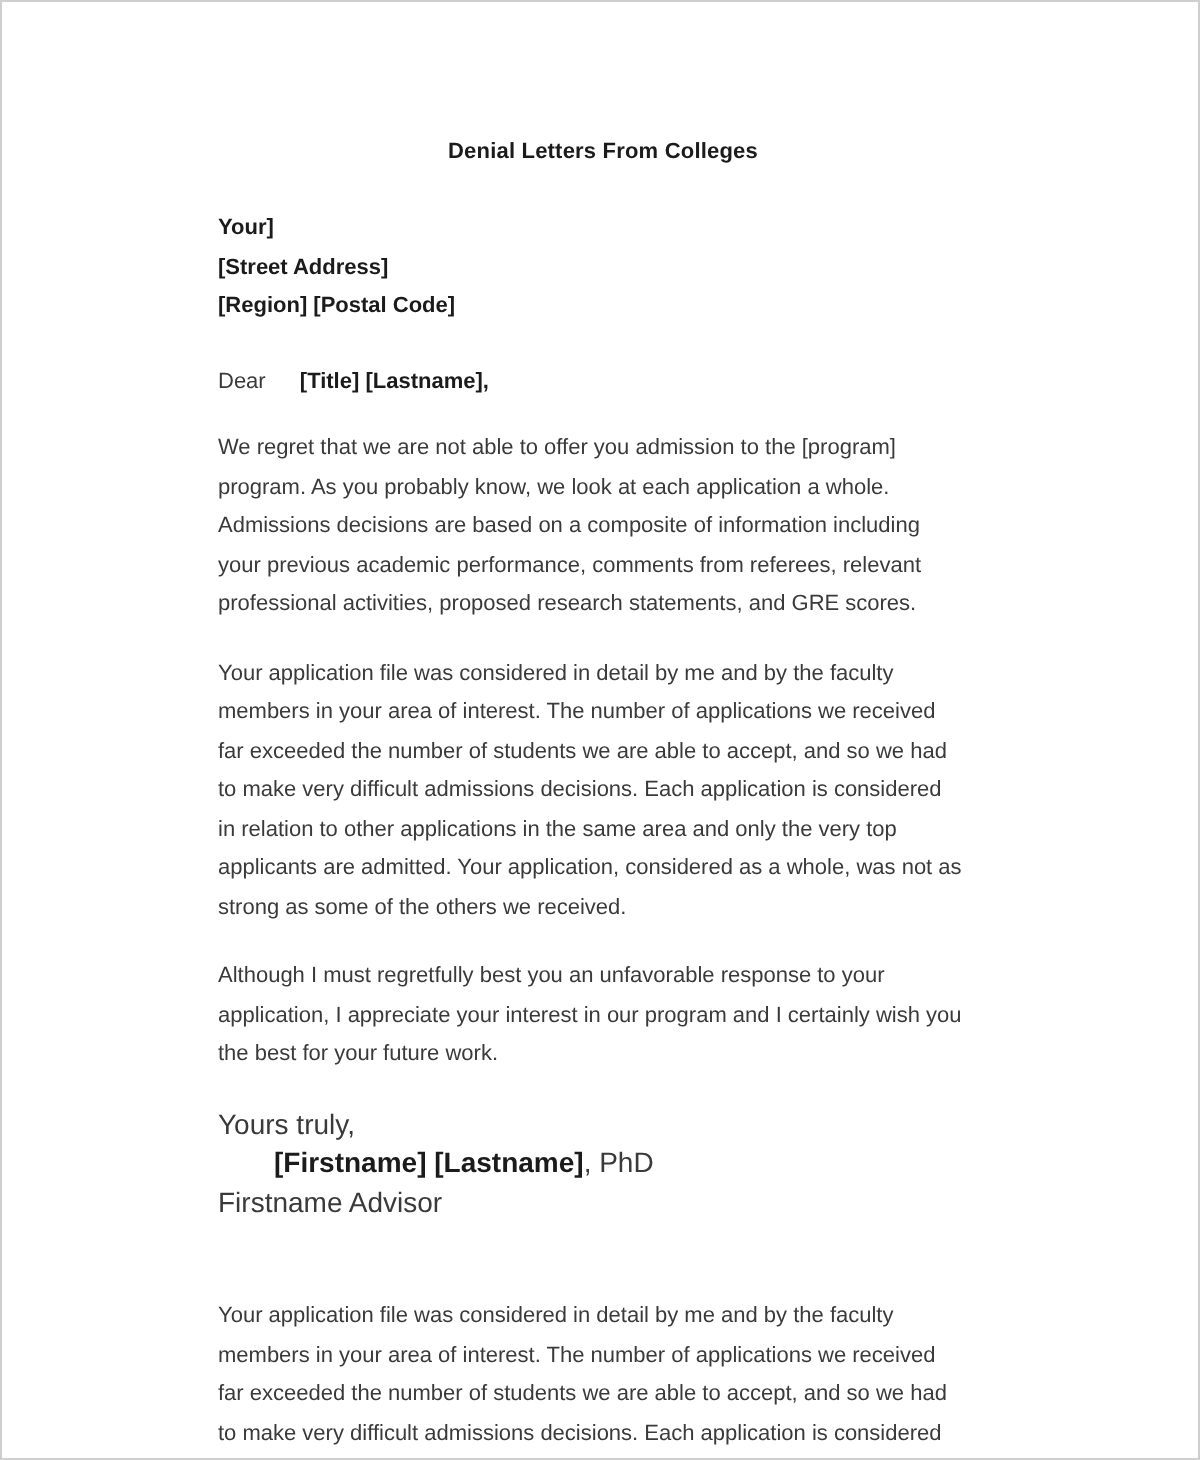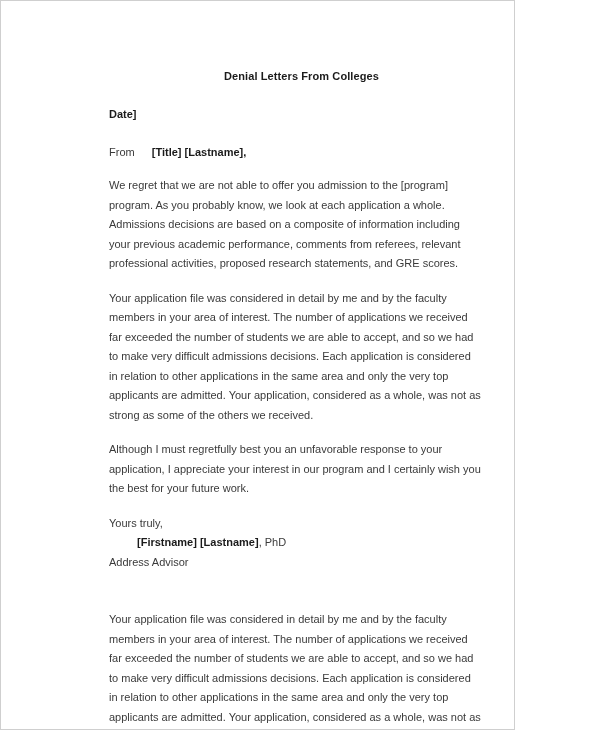--- a/index.html
+++ b/index.html
@@ -3,21 +3,21 @@
 <meta charset="utf-8">
 <style>
   html, body {
     margin: 0;
     padding: 0;
     background: #ffffff;
   }
 
   .page {
     position: relative;
-    width: 515px;
+    width: 600px;
     height: 730px;
     box-sizing: border-box;
     background: #ffffff;
     border: 1px solid #cfcfcf;
     overflow: hidden;
     font-family: "Liberation Sans", sans-serif;
   }
 
   .doc-body {
     position: absolute;
@@ -67,21 +67,21 @@
     line-height: 19.5px;
     margin: 0 12px 15px 0;
     text-align: left;
   }
 
   .sig-block {
     margin: 0;
   }
 
   .sig-line {
-    font-size: 11px;
+    font-size: 14px;
     color: #3a3a3a;
     line-height: 19.5px;
   }
 
   .sig-line .b {
     font-weight: bold;
     color: #1b1b1b;
     padding-left: 28px;
   }
 
@@ -91,35 +91,37 @@
 </style>
 </head>
 <body>
 
 <div class="page">
   <div class="doc-body">
 
     <div class="letter-title">Denial Letters From Colleges</div>
 
     <div class="addr-block">
-      <div class="addr-line">Date]</div>
+      <div class="addr-line">Your]</div>
+      <div class="addr-line">[Street Address]</div>
+      <div class="addr-line">[Region] [Postal Code]</div>
     </div>
 
-    <div class="salutation"><span>From </span><span class="b">[Title] [Lastname],</span></div>
+    <div class="salutation"><span>Dear </span><span class="b">[Title] [Lastname],</span></div>
 
     <div class="para">We regret that we are not able to offer you admission to the [program] program. As you probably know, we look at each application a whole. Admissions decisions are based on a composite of information including your previous academic performance, comments from referees, relevant professional activities, proposed research statements, and GRE scores.</div>
 
     <div class="para">Your application file was considered in detail by me and by the faculty members in your area of interest. The number of applications we received far exceeded the number of students we are able to accept, and so we had to make very difficult admissions decisions. Each application is considered in relation to other applications in the same area and only the very top applicants are admitted. Your application, considered as a whole, was not as strong as some of the others we received.</div>
 
     <div class="para">Although I must regretfully best you an unfavorable response to your application, I appreciate your interest in our program and I certainly wish you the best for your future work.</div>
 
     <div class="sig-block">
       <div class="sig-line">Yours truly,</div>
       <div class="sig-line"><span class="b">[Firstname] [Lastname]</span><span>, PhD</span></div>
-      <div class="sig-line">Address Advisor</div>
+      <div class="sig-line">Firstname Advisor</div>
     </div>
 
     <div class="section-gap"></div>
 
     <div class="para">Your application file was considered in detail by me and by the faculty members in your area of interest. The number of applications we received far exceeded the number of students we are able to accept, and so we had to make very difficult admissions decisions. Each application is considered in relation to other applications in the same area and only the very top applicants are admitted. Your application, considered as a whole, was not as strong as some of the others we received.</div>
 
   </div>
 </div>
 
 </body></html>

